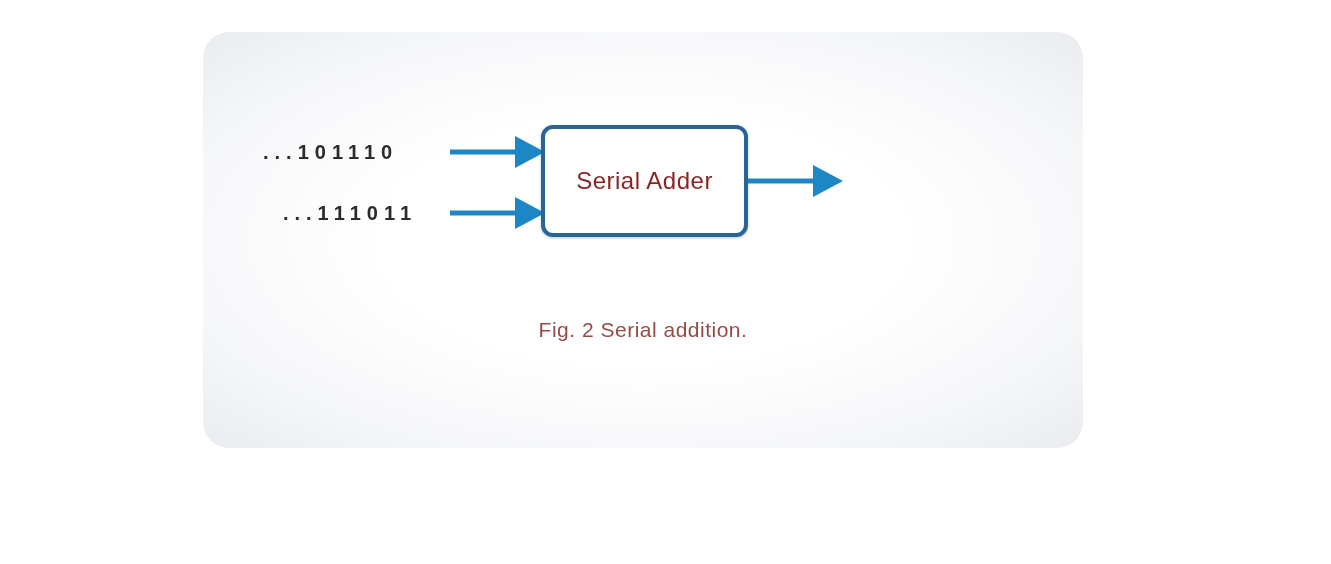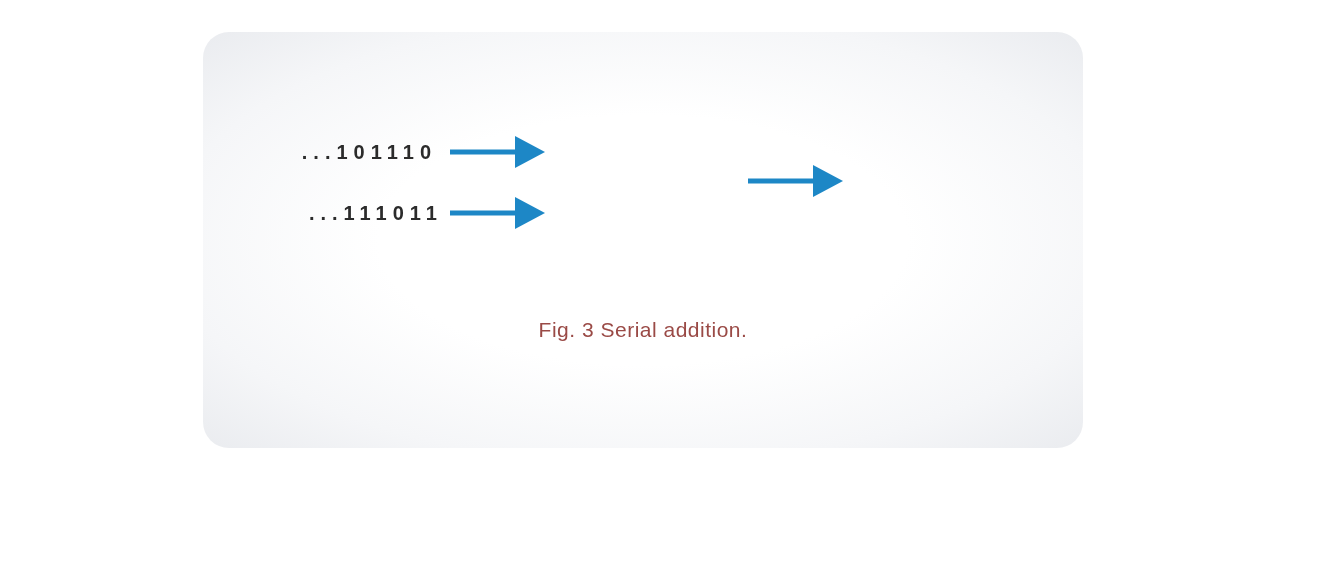--- a/index.html
+++ b/index.html
@@ -24,22 +24,22 @@
   }
   .binary {
     position: absolute;
     font-size: 20px;
     font-weight: bold;
     letter-spacing: 6px;
     color: #2b2b2b;
     white-space: nowrap;
     line-height: 24px;
   }
-  .input1 { left: 60px; top: 108px; width: 174px; text-align: right; }
-  .input2 { left: 66px; top: 169px; width: 174px; text-align: right; }
+  .input1 { left: 60px; top: 108px; width: 174px; }
+  .input2 { left: 60px; top: 169px; width: 174px; text-align: center; }
   .output { left: 652px; top: 137px; }
   .adder-box {
     position: absolute;
     left: 338px; top: 93px;
     width: 207px; height: 112px;
     background: #ffffff;
     border: 4px solid #2a6496;
     border-radius: 12px;
     box-shadow: 0 1px 3px rgba(42,100,150,0.35);
     display: flex;
@@ -81,18 +81,21 @@
       <g>
         <line x1="545" y1="149" x2="616" y2="149" stroke-width="5" stroke="#1d87c6"></line>
         <polygon points="610,133 610,165 640,149" fill="#1d87c6"></polygon>
       </g>
     </svg>
 
     <div class="binary input1">...101110</div>
 
     <div class="binary input2">...111011</div>
 
+    <div class="adder-box">
+      <span class="adder-label">Serial Adder</span>
+    </div>
 
 
-    <div class="caption">Fig. 3 Serial addition.</div>
+    <div class="caption">Fig. 2 Serial addition.</div>
 
   </div>
 </div>
 
 </body></html>

